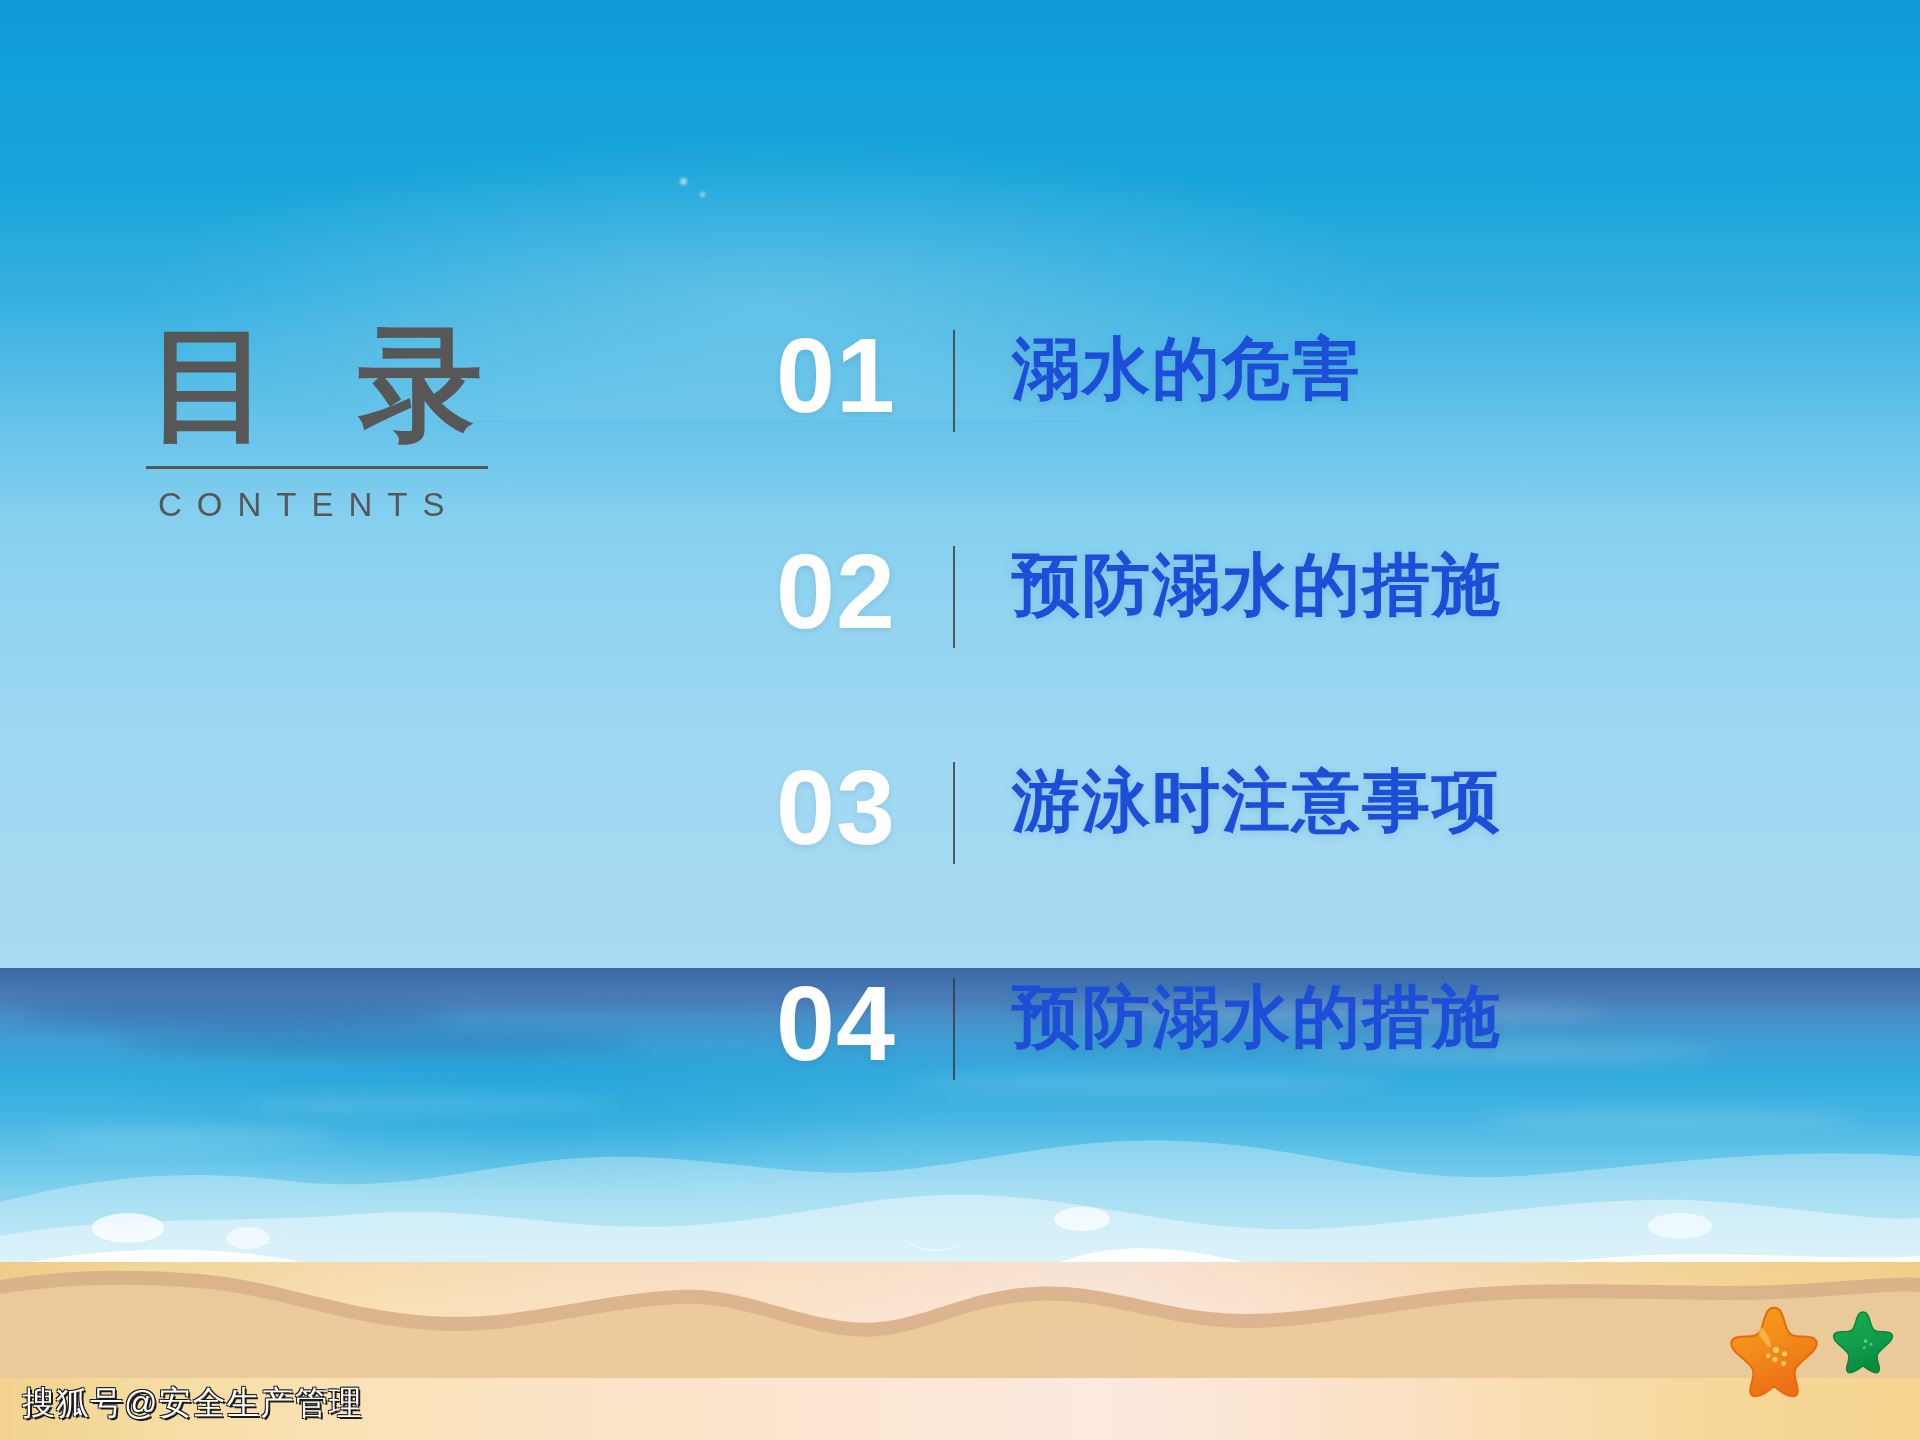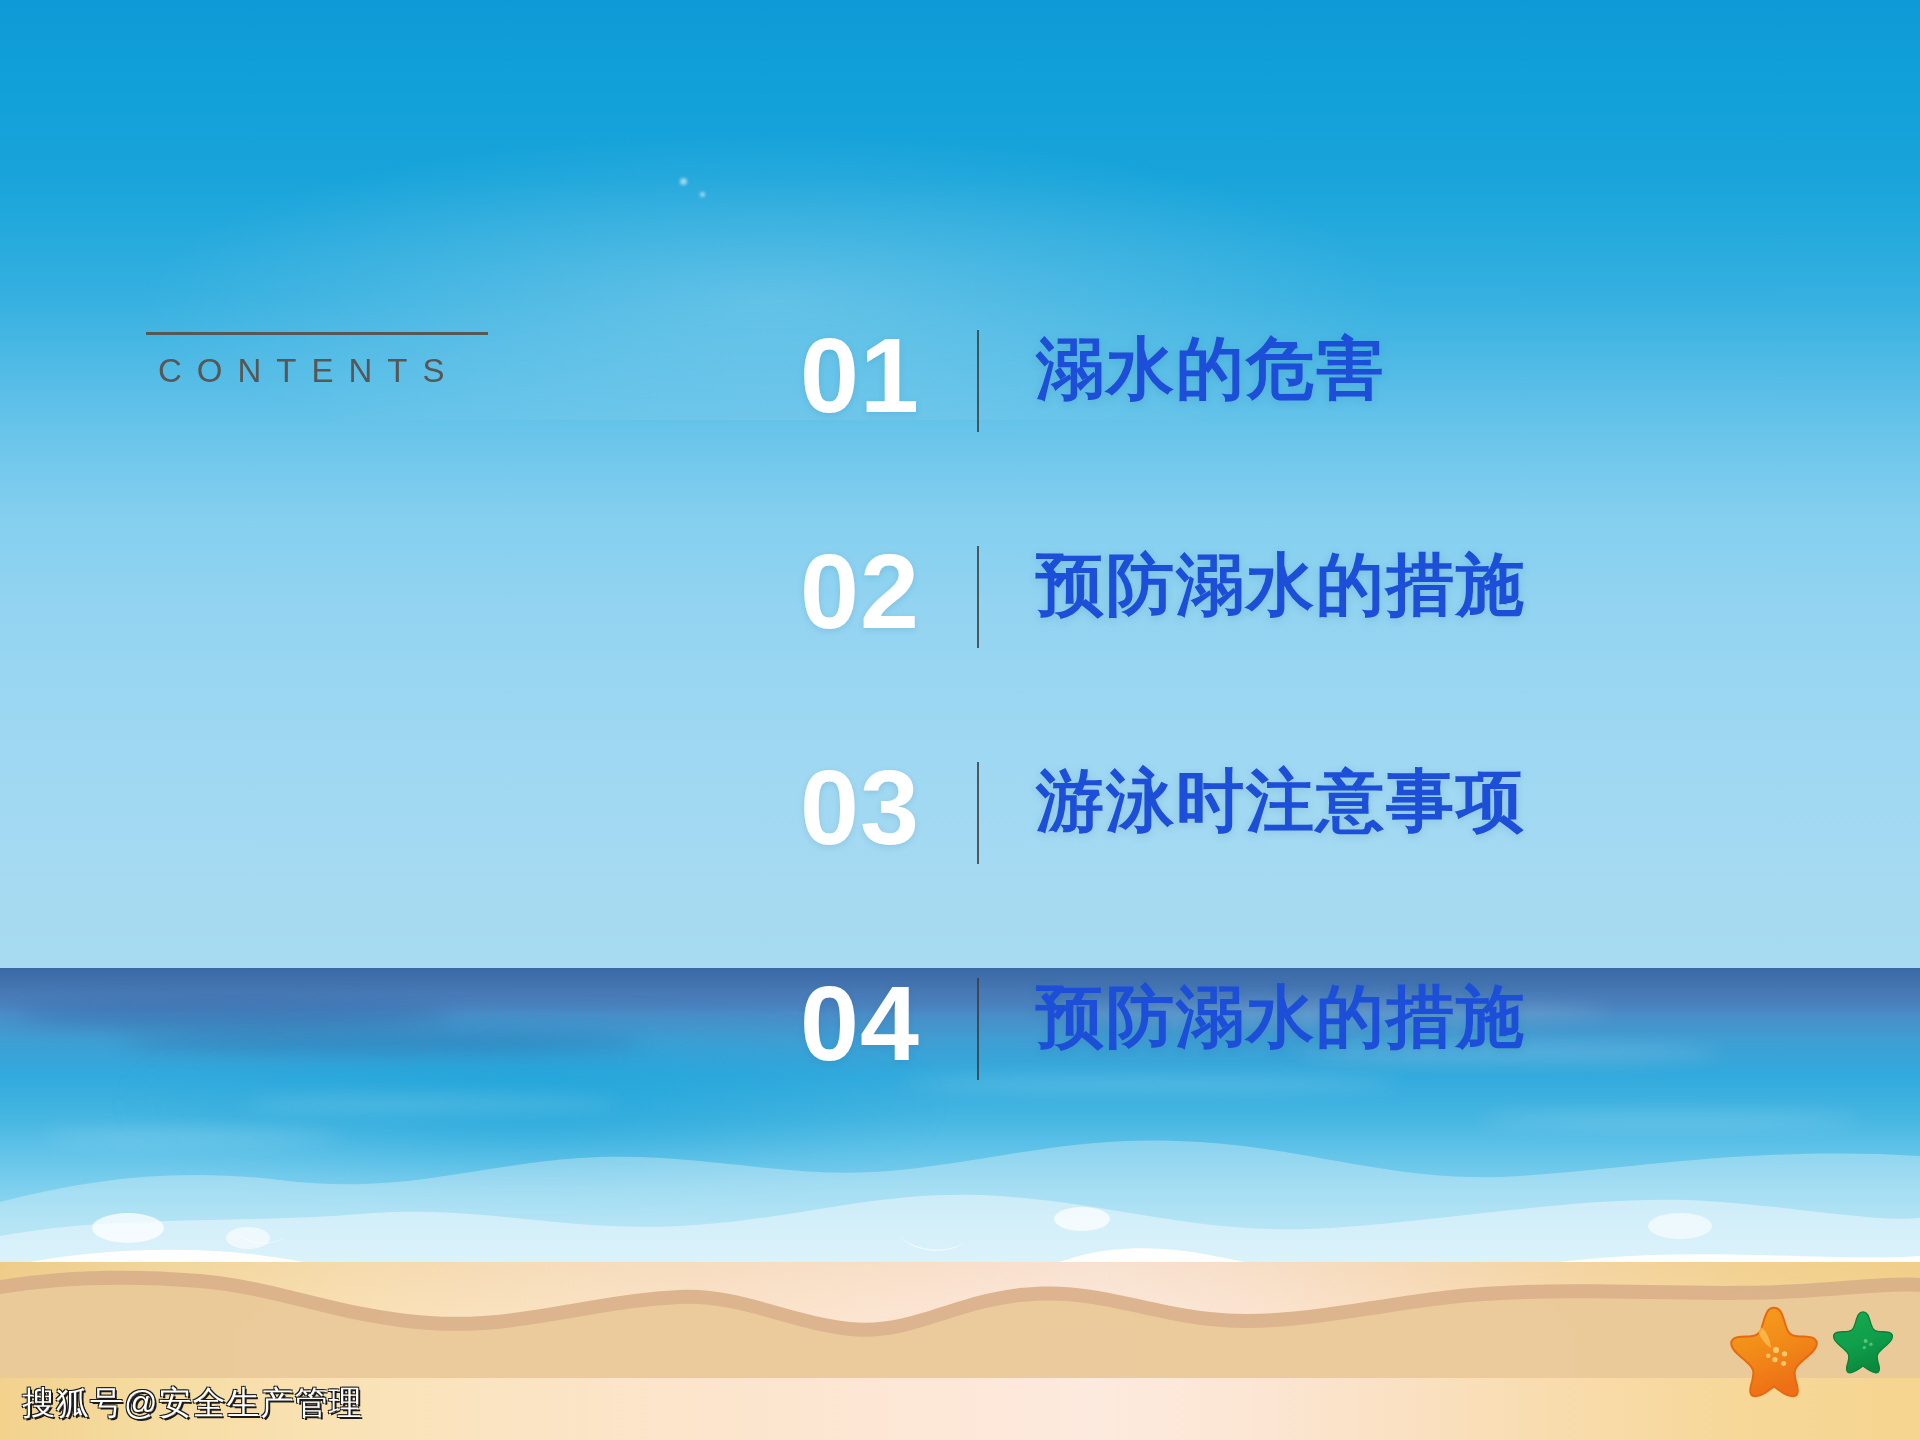--- a/index.html
+++ b/index.html
@@ -147,21 +147,21 @@
     font-weight: 400;
     color: #575757;
     letter-spacing: 15px;
     margin: 17px 0 16px 14px;
     white-space: nowrap;
   }
 
   
   .toc {
     position: absolute;
-    left: 800px; top: 318px;
+    left: 776px; top: 318px;
     width: 900px;
   }
   .toc-row {
     position: relative;
     height: 216px;
   }
   .toc-num {
     position: absolute;
     left: 0; top: 0;
     font-size: 106px;
@@ -272,20 +272,21 @@
              C740,49 790,78 850,84 C910,90 950,58 1020,50 C1090,42 1140,66 1210,74
              C1290,83 1380,58 1470,50 C1570,41 1700,52 1800,46 C1860,42 1900,38 1920,40
              L1920,140 L0,140 Z" fill="#d9b089" opacity="0.92"></path>
     <path d="M0,56 C60,46 130,44 200,50 C280,57 340,86 430,92 C520,98 590,70 680,66
              C740,63 790,92 850,98 C910,104 950,72 1020,64 C1090,56 1140,80 1210,88
              C1290,97 1380,72 1470,64 C1570,55 1700,66 1800,60 C1860,56 1900,52 1920,54
              L1920,140 L0,140 Z" fill="#f7dca8" opacity="0.55"></path>
   </svg>
 
   <div class="title-block">
+    <div class="title-cn">目 录</div>
     <div class="title-rule"></div>
     <div class="title-en">CONTENTS</div>
   </div>
 
   <div class="toc">
 
     <div class="toc-row">
       <div class="toc-num">01</div>
       <div class="toc-div"></div>
       <div class="toc-label">溺水的危害</div>

